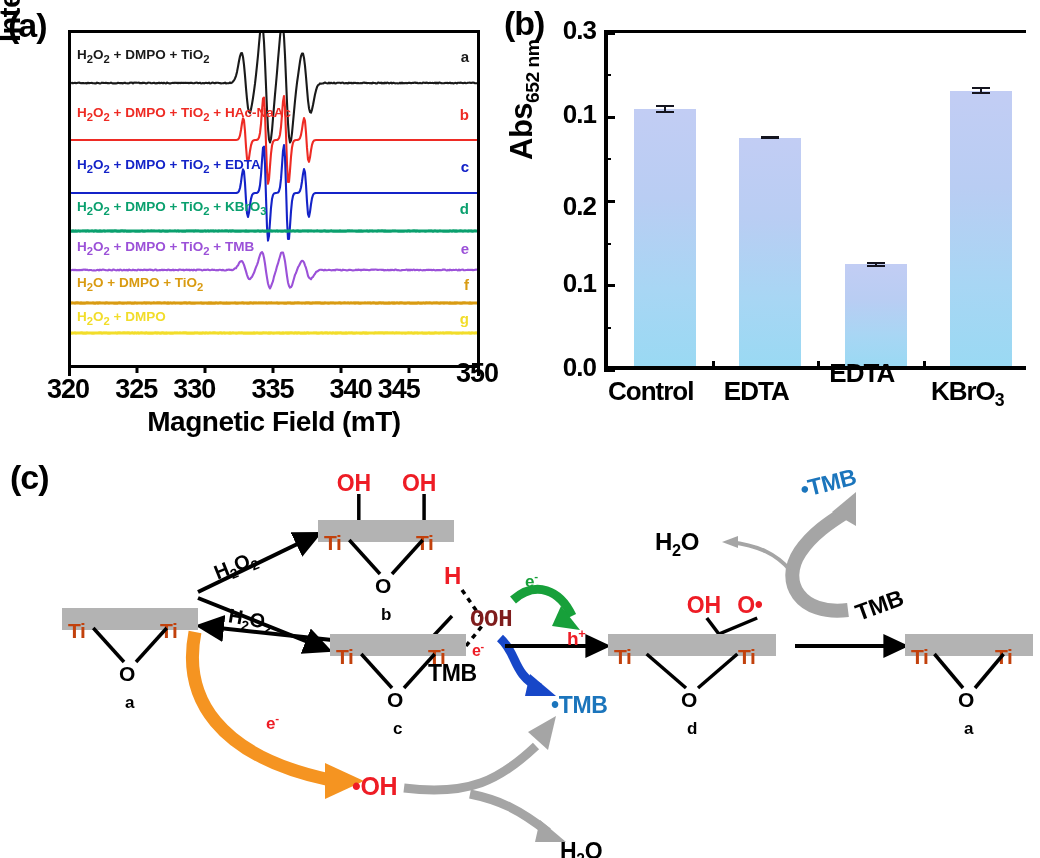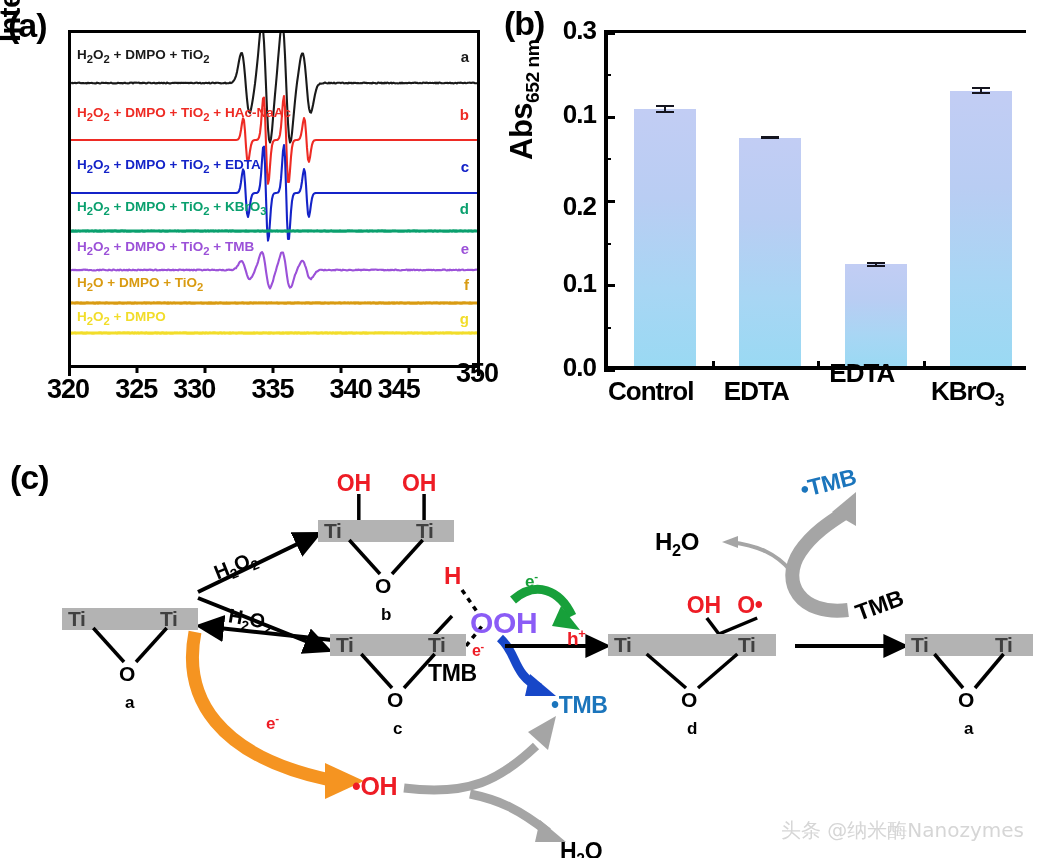--- a/index.html
+++ b/index.html
@@ -48,21 +48,21 @@
   .xcat-lbl{position:absolute;font-size:26px;font-weight:bold;letter-spacing:-1px;text-align:center;}
   .xtick-b{position:absolute;width:3px;height:9px;background:#000;}
   #y-title-b{position:absolute;left:4px;top:160px;
              transform:rotate(-90deg);transform-origin:0 0;
              font-size:31px;font-weight:bold;white-space:nowrap;letter-spacing:-0.5px;}
 
   
   #panel-c{position:absolute;left:0;top:450px;width:1040px;height:408px;}
   .ti-unit{position:absolute;}
   .ti-bar{position:absolute;background:#b3b3b3;}
-  .ti-txt{position:absolute;font-size:21px;font-weight:bold;color:#404040;letter-spacing:-0.5px;}
+  .ti-txt{position:absolute;font-size:21px;font-weight:bold;color:#c2410c;letter-spacing:-0.5px;margin-top:12px;}
   .o-txt{position:absolute;font-size:21px;font-weight:bold;color:#000;}
   .idx{position:absolute;font-size:17px;font-weight:bold;color:#000;}
   .chem{position:absolute;font-size:20px;font-weight:bold;white-space:nowrap;letter-spacing:-0.3px;}
   .small-e{position:absolute;font-size:14px;font-weight:bold;}
   #watermark{position:absolute;right:16px;bottom:14px;font-size:20px;color:#d6d6d6;
              font-family:"DejaVu Sans",sans-serif;white-space:nowrap;}
 </style>
 </head>
 <body>
 
@@ -115,20 +115,21 @@
     <div id="xticks-a">
         <div class="xtick-lbl" style="left: 37px; top: 374px; width: 62px; text-align: center;">320</div>
         <div class="xtick-lbl" style="left: 105.167px; top: 374px; width: 62px; text-align: center;">325</div>
         <div class="xtick-lbl" style="left: 173.333px; top: 374px; width: 62px; text-align: left;">330</div>
         <div class="xtick-lbl" style="left: 241.5px; top: 374px; width: 62px; text-align: center;">335</div>
         <div class="xtick-lbl" style="left: 309.667px; top: 374px; width: 62px; text-align: right;">340</div>
         <div class="xtick-lbl" style="left: 377.833px; top: 374px; width: 62px; text-align: left;">345</div>
         <div class="xtick-lbl" style="left: 446px; top: 358px; width: 62px; text-align: center;">350</div>
       </div>
 
+    <div id="x-title-a">Magnetic Field (mT)</div>
   </div>
 
   <div id="panel-b">
 
     <div class="panel-letter abs" style="left:4px;top:4px;">(b)</div>
 
     <div id="y-title-b">
       <span>Abs</span><span class="sub" style="font-size:0.62em;">652 nm</span>
     </div>
 
@@ -313,31 +314,30 @@
       </div>
 
     <div class="chem" style="left:214px;top:104px;transform:rotate(-22deg);">H<span class="sub">2</span>O<span class="sub">2</span></div>
     <div class="chem" style="left:228px;top:158px;transform:rotate(10deg);">H<span class="sub">2</span>O<span class="sub">2</span></div>
 
     <div class="chem small-e" style="left:266px;top:262px;color:#ee1c25;font-size:17px;">e<span class="sup">-</span></div>
 
     <div class="chem" style="left:352px;top:322px;font-size:25px;color:#ee1c25;">•OH</div>
 
     <div class="chem" style="left:444px;top:112px;font-size:24px;color:#ee1c25;">H</div>
-    <div class="chem" style="left:470px;top:156px;font-size:30px;color:#8b5cf6;">OOH</div>
+    <div class="chem" style="left:470px;top:156px;font-size:24px;color:#7f1d1d;font-family:Liberation Mono, monospace;">OOH</div>
 
     <div class="chem" style="left:525px;top:120px;font-size:17px;color:#17a03a;">e<span class="sup">-</span></div>
     <div class="chem" style="left:472px;top:190px;font-size:16px;color:#ee1c25;">e<span class="sup">-</span></div>
     <div class="chem" style="left:567px;top:176px;font-size:19px;color:#ee1c25;">h<span class="sup">+</span></div>
 
     <div class="chem" style="left:428px;top:210px;font-size:23px;">TMB</div>
     <div class="chem" style="left:551px;top:242px;font-size:23px;color:#1b75bc;">•TMB</div>
 
     <div class="chem" style="left:560px;top:388px;font-size:23px;">H<span class="sub">2</span>O</div>
 
     <div class="chem" style="left:655px;top:78px;font-size:24px;">H<span class="sub">2</span>O</div>
 
     <div class="chem" style="left:855px;top:142px;font-size:23px;transform:rotate(-20deg);">TMB</div>
     <div class="chem" style="left:800px;top:20px;font-size:23px;color:#1b75bc;transform:rotate(-14deg);">•TMB</div>
 
-    <div id="watermark">头条 @纳米酶Nanozymes</div>
   </div>
 </div>
 
 </body></html>

